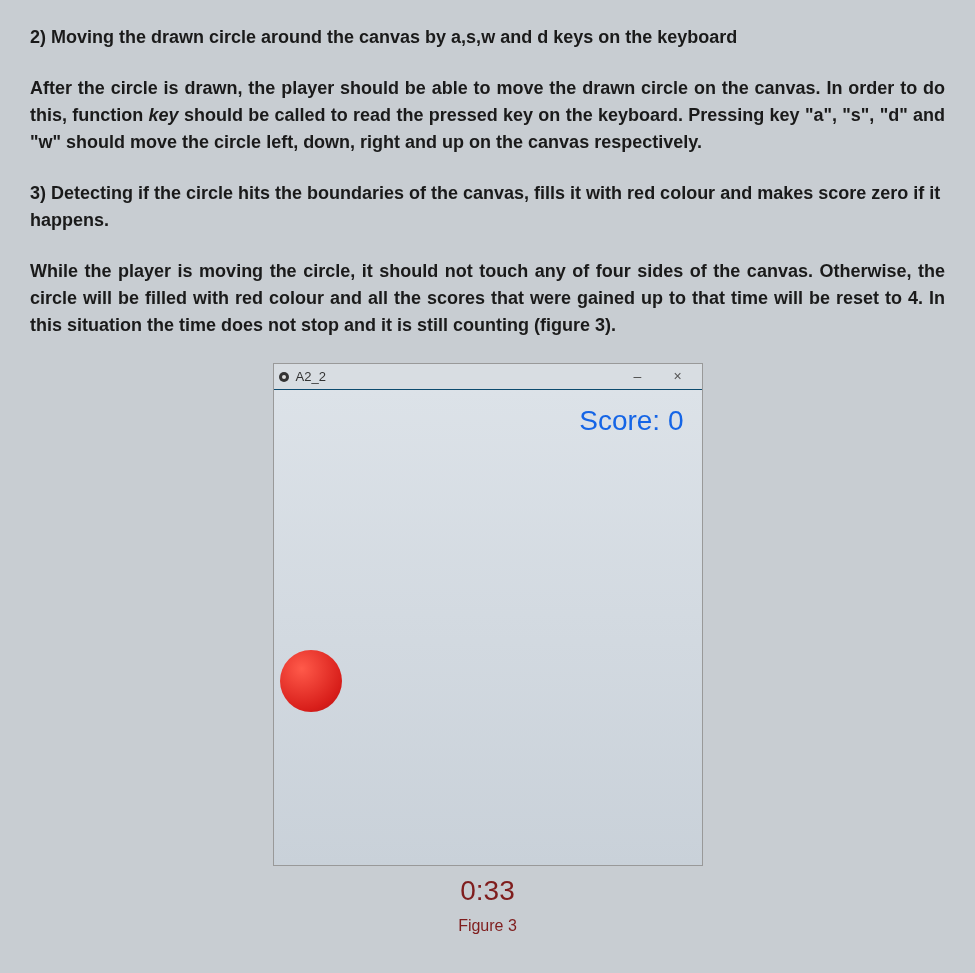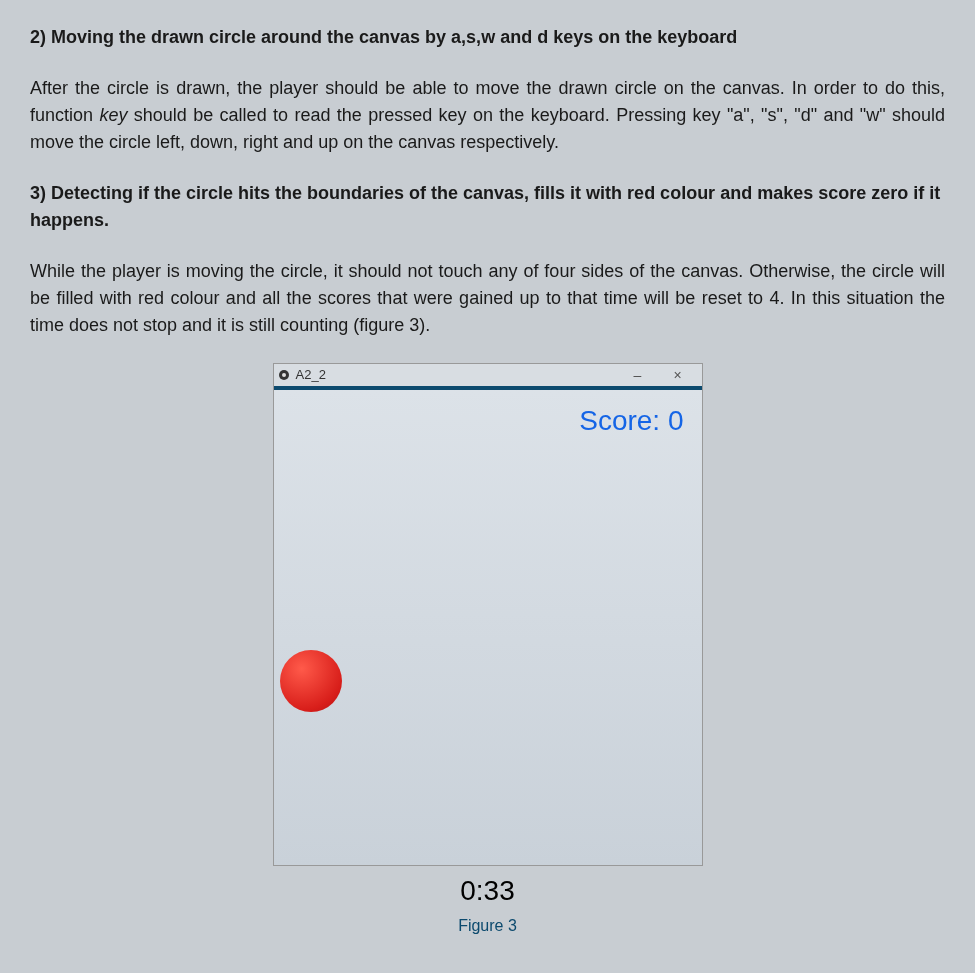--- a/index.html
+++ b/index.html
@@ -18,20 +18,21 @@
       color: #1a1a1a;
     }
     .heading {
       font-weight: bold;
       margin-bottom: 24px;
     }
     .paragraph {
       margin-bottom: 24px;
       text-align: justify;
       text-justify: inter-word;
+      font-weight: bold;
     }
     .italic {
       font-style: italic;
     }
     .figure-wrap {
       display: flex;
       justify-content: center;
       margin-top: 8px;
     }
     .figure {
@@ -41,21 +42,21 @@
       border: 1px solid #999;
       background: #d8dde2;
       width: 100%;
     }
     .titlebar {
       display: flex;
       align-items: center;
       height: 26px;
       padding: 0 4px;
       background: #d8dde2;
-      border-bottom: 4px solid #0c4a6e;
+      border-bottom: 1px solid #0c4a6e;
       font-size: 13px;
       color: #333;
     }
     .titlebar-icon {
       width: 12px;
       height: 12px;
       margin-right: 6px;
       position: relative;
     }
     .titlebar-icon svg {
@@ -95,26 +96,26 @@
       height: 62px;
       border-radius: 50%;
       background: radial-gradient(circle at 35% 30%, #ff5a4a, #d81e1a 70%, #b01010);
     }
     .statusbar {
       text-align: center;
       padding: 4px 0 0 0;
     }
     .timer {
       font-size: 28px;
-      color: #000000;
+      color: #7f1d1d;
     }
     .caption {
       text-align: center;
       font-size: 16px;
-      color: #0c4a6e;
+      color: #7f1d1d;
       margin-top: 2px;
     }
   </style>
 </head>
 <body>
 
 <div class="heading">2) Moving the drawn circle around the canvas by a,s,w and d keys on the keyboard</div>
 
 <div class="paragraph">
   <span>After the circle is drawn, the player should be able to move the drawn circle on the canvas. In order to do this, function </span><span class="italic">key</span><span> should be called to read the pressed key on the keyboard. Pressing key "a", "s", "d" and "w" should move the circle left, down, right and up on the canvas respectively.</span>

